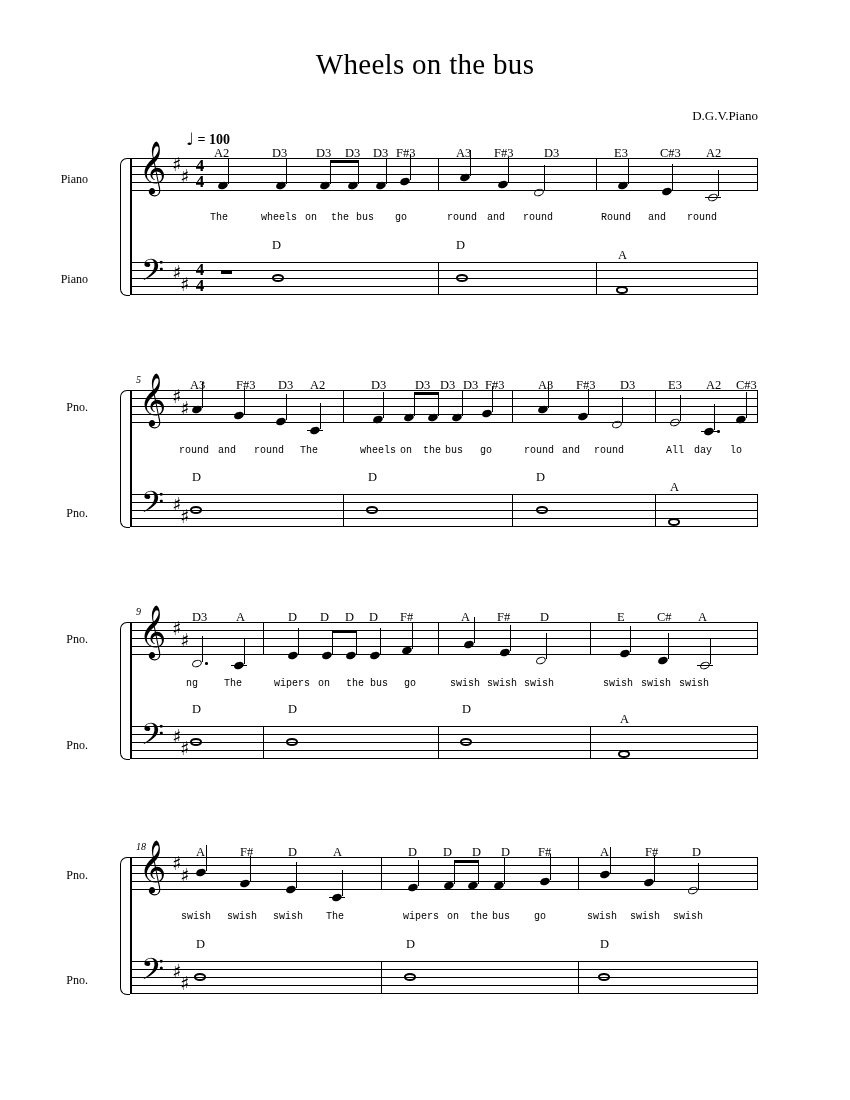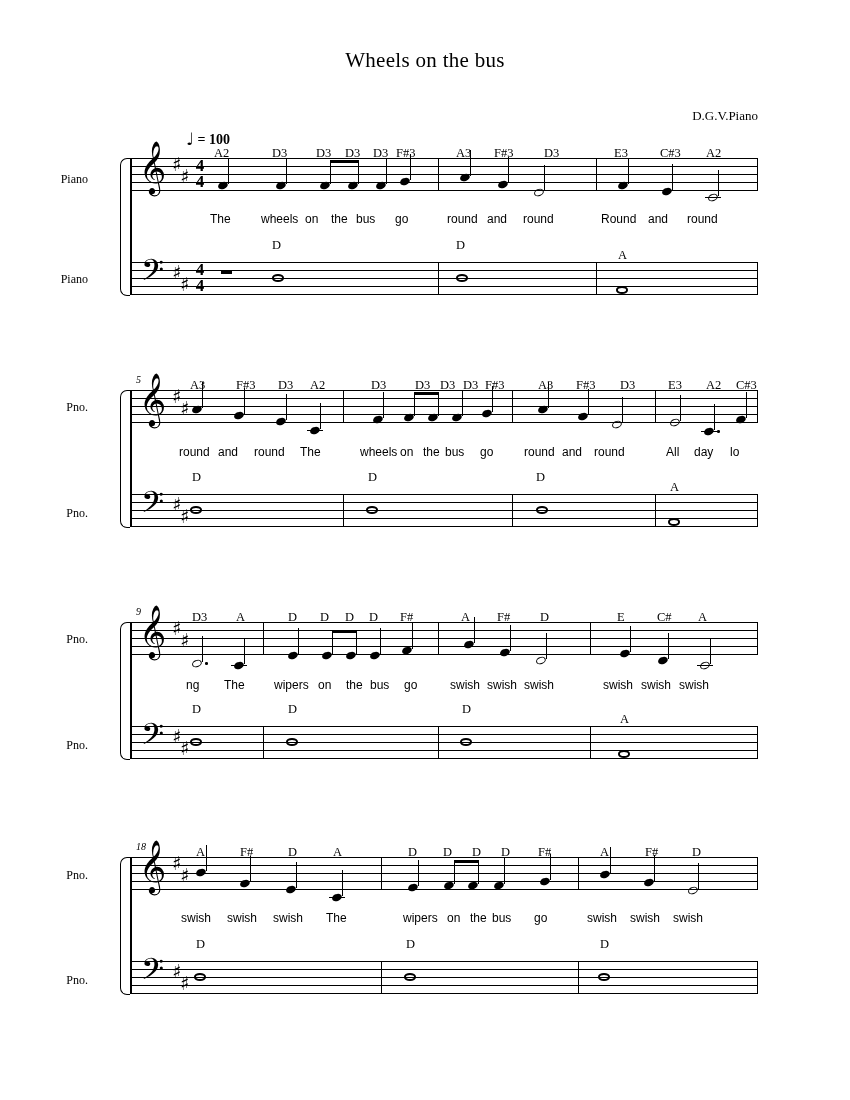--- a/index.html
+++ b/index.html
@@ -20,21 +20,21 @@
     left: 0; top: 0;
     width: 850px;
     height: 1100px;
   }
   .title {
     position: absolute;
     top: 48px;
     left: 0;
     width: 850px;
     text-align: center;
-    font-size: 21px;
+    font-size: 29px;
     font-family: "Liberation Serif", serif;
     font-weight: normal;
     letter-spacing: 0.3px;
   }
   .composer {
     position: absolute;
     top: 108px;
     right: 92px;
     font-size: 13px;
     font-family: "Liberation Serif", serif;
@@ -134,22 +134,22 @@
   }
 
   .chord {
     position: absolute;
     font-size: 12.5px;
     font-family: "Liberation Serif", serif;
     white-space: nowrap;
   }
   .lyric {
     position: absolute;
-    font-size: 12px;
-    font-family: Liberation Sans, sans-serif;
+    font-size: 10px;
+    font-family: Liberation Mono, monospace;
     white-space: nowrap;
   }
 
   
   .note {
     position: absolute;
   }
   .head {
     position: absolute;
     width: 10px;

